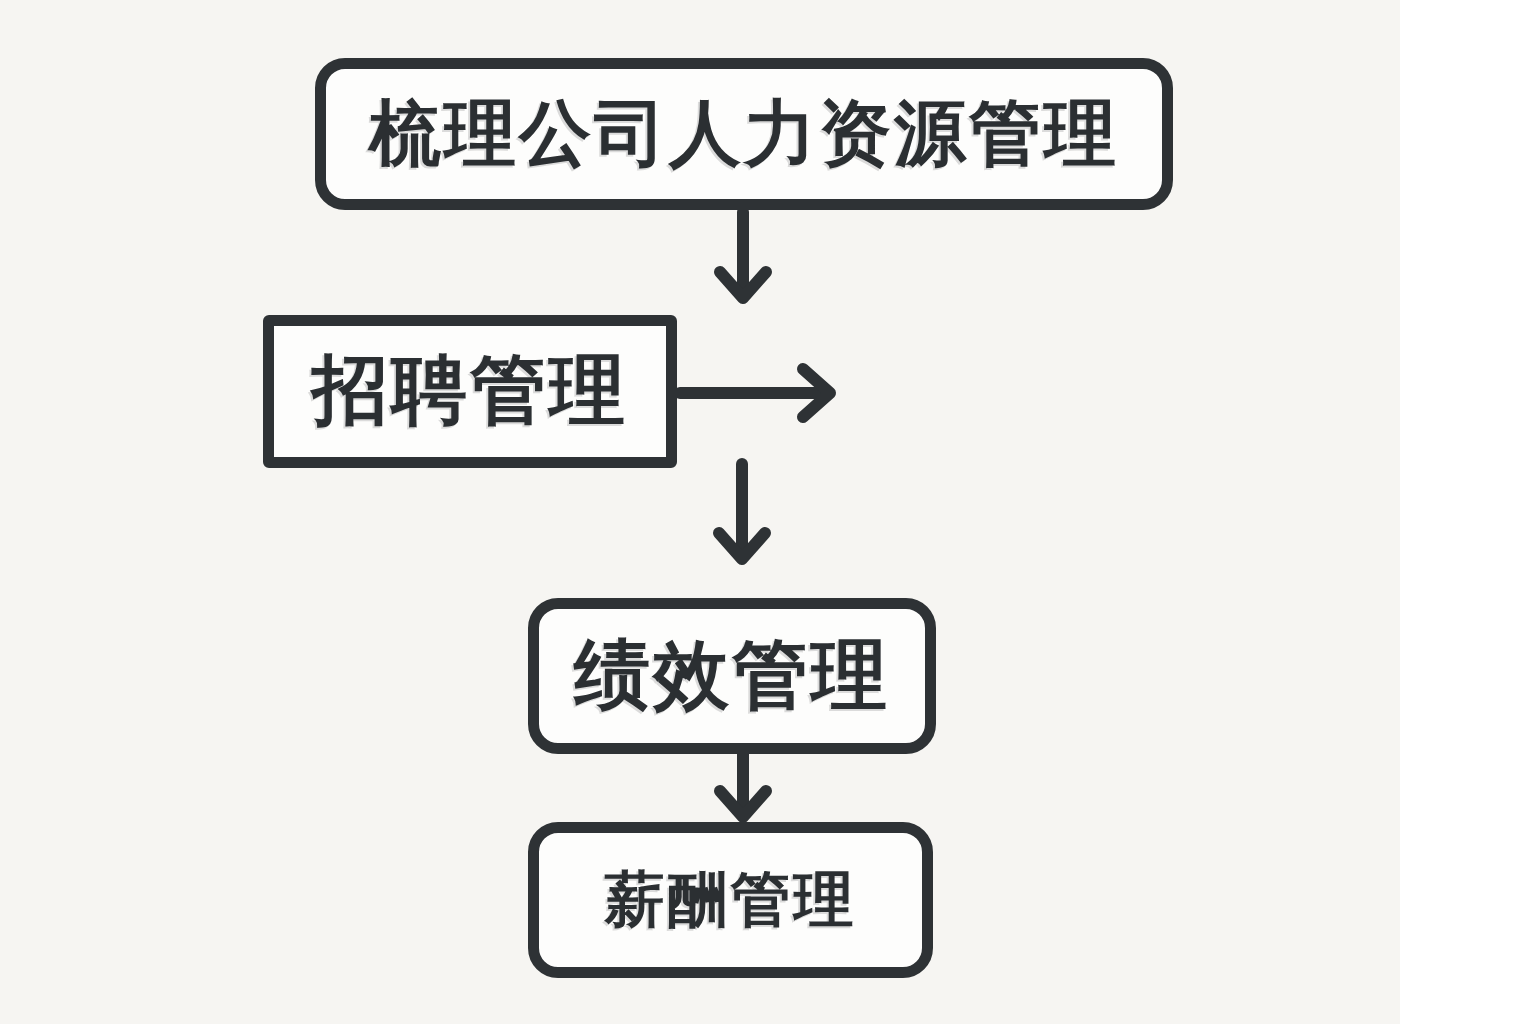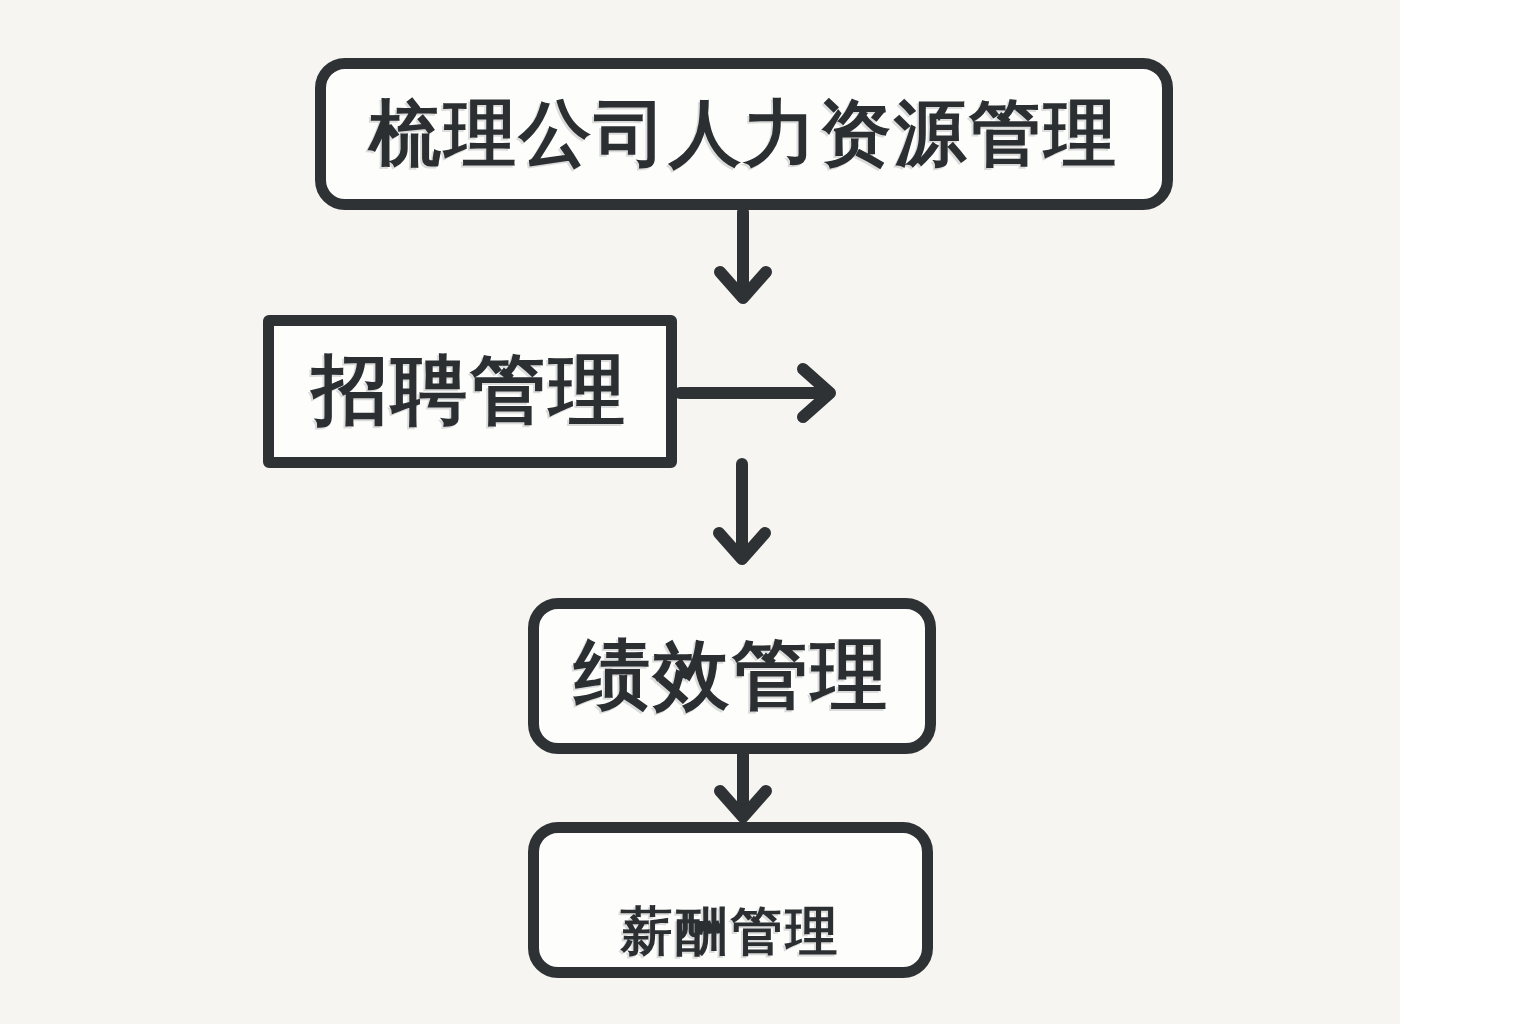--- a/index.html
+++ b/index.html
@@ -28,21 +28,21 @@
     color: #2b2f32;
     font-weight: 700;
     letter-spacing: 3px;
     white-space: nowrap;
     text-shadow: -2px 2px 0 rgba(120,120,120,0.25);
   }
   .node-root        { left: 315px; top: 58px;  width: 858px; height: 152px; font-size: 72px; }
   .node-recruitment { left: 263px; top: 315px; width: 414px; height: 153px; font-size: 76px; border-radius: 6px; }
   .node-training    { left: 846px; top: 312px; width: 383px; height: 156px; font-size: 76px; }
   .node-performance { left: 528px; top: 570px; width: 408px; height: 156px; font-size: 76px; margin-top: 28px; }
-  .node-salary      { left: 528px; top: 822px; width: 405px; height: 156px; font-size: 52px; align-items: flex-end; }
+  .node-salary      { left: 528px; top: 822px; width: 405px; height: 156px; font-size: 60px; }
   .edges-layer {
     position: absolute;
     left: 0; top: 0;
     width: 1536px;
     height: 1024px;
     pointer-events: none;
   }
   .edge {
     stroke: #2e3235;
     stroke-width: 12;

